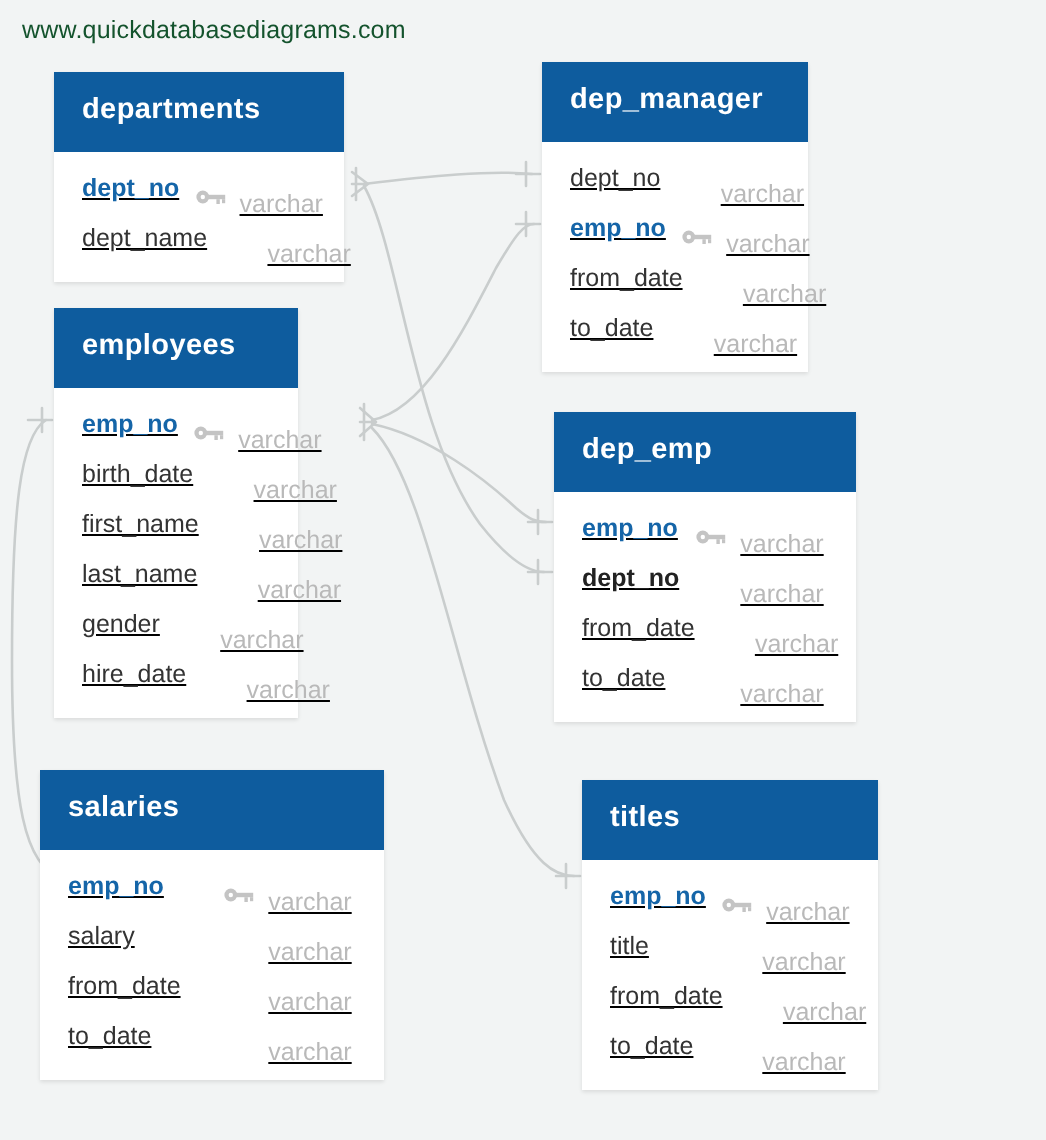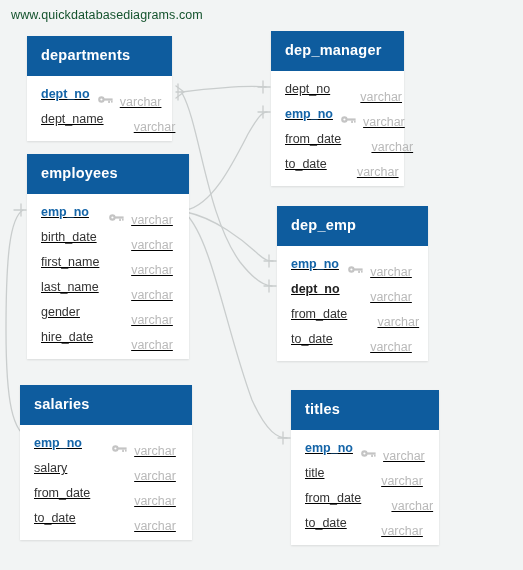--- a/index.html
+++ b/index.html
@@ -232,21 +232,21 @@
               <circle cx="3.4" cy="4.5" r="1.1" fill="#ffffff"></circle>
               <rect x="6" y="3.4" width="8.6" height="2.2" fill="#c4c4c4"></rect>
               <rect x="10.2" y="5.6" width="1.7" height="2.4" fill="#c4c4c4"></rect>
               <rect x="13.0" y="5.6" width="1.6" height="2.0" fill="#c4c4c4"></rect>
             </svg></span>
           <span class="field-type">varchar</span>
         </div>
       </div>
   </div>
 
-  <div class="table-card" style="left: 27px; top: 154px; width: 162px;">
+  <div class="table-card" style="left: 27px; top: 154px; width: 122px;">
     <div class="table-header">employees</div>
     <div class="table-body">
         <div class="field-row pk">
           <span class="field-name">emp_no</span>
           <span class="field-spacer"></span>
           <span class="key-icon"><svg viewBox="0 0 15 9" width="15" height="9" aria-hidden="true">
               <circle cx="3.4" cy="4.5" r="3.2" fill="#c4c4c4"></circle>
               <circle cx="3.4" cy="4.5" r="1.1" fill="#ffffff"></circle>
               <rect x="6" y="3.4" width="8.6" height="2.2" fill="#c4c4c4"></rect>
               <rect x="10.2" y="5.6" width="1.7" height="2.4" fill="#c4c4c4"></rect>

